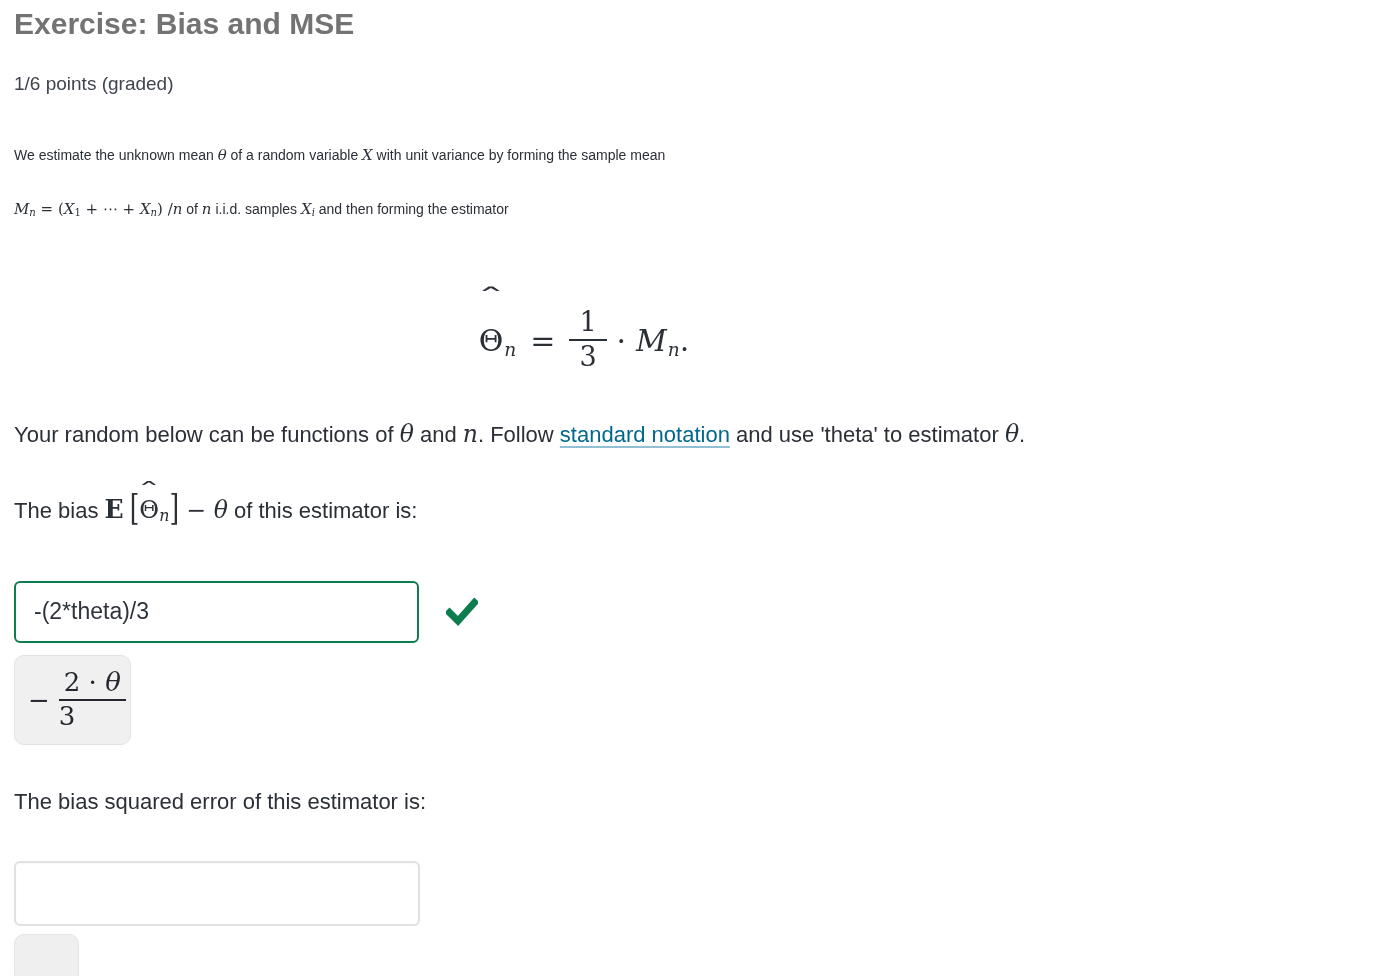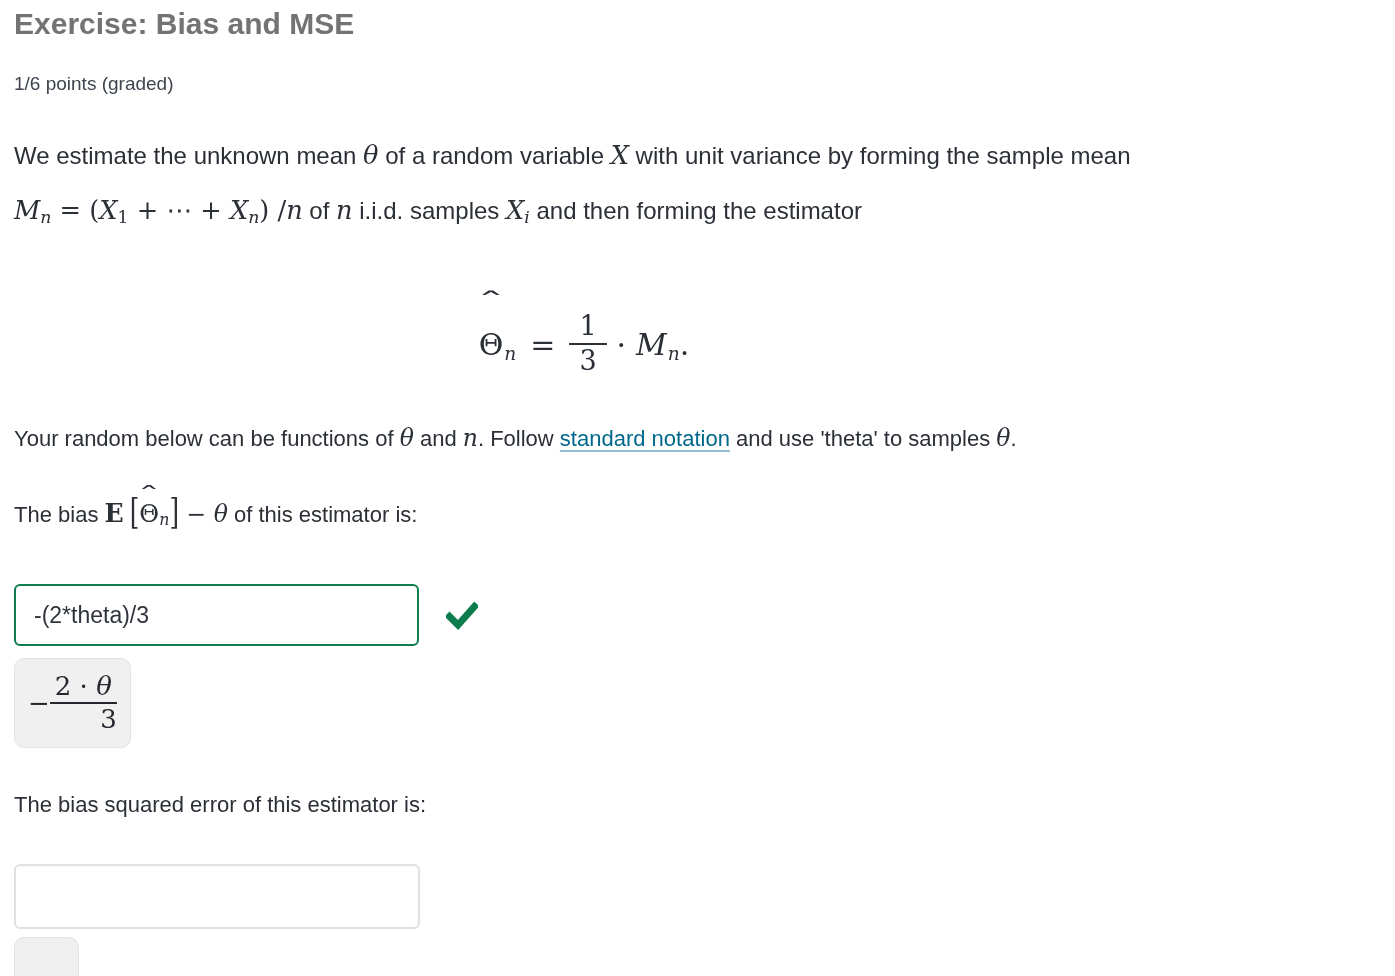--- a/index.html
+++ b/index.html
@@ -28,21 +28,21 @@
   }
   .points {
     margin-top: 30px;
     font-size: 19px;
     line-height: 24px;
     color: #3f454e;
   }
 
   .para {
     margin-top: 40px;
-    font-size: 24px;
+    font-size: 14px;
     line-height: 38px;
     max-width: 1372px;
   }
   .para + .para { margin-top: 16px; }
 
   
   .seg-rm { }
   .seg-mi { font-family: var(--serif); font-style: italic; font-size: 1.07em; }
   .seg-mn { font-family: var(--serif); font-size: 1.07em; }
   .seg-mb { font-family: var(--serif); font-weight: 700; font-size: 1.14em; }
@@ -120,21 +120,21 @@
     background: #f0f0f1;
     border: 1px solid #e2e2e3;
     border-radius: 10px;
     display: flex; align-items: center;
     padding-left: 13px;
     font-family: var(--serif);
     font-size: 26px;
     color: #24282e;
   }
   .pv-minus { letter-spacing: 0; }
-  .pv-frac { display: inline-block; text-align: right; line-height: 1.22; }
+  .pv-frac { display: inline-block; text-align: left; margin-left: 9px; line-height: 1.22; }
   .pv-frac .num { display: block; padding: 0 5px; }
   .pv-frac .den { display: block; border-top: 2px solid #24282e; }
   .pv-it { font-style: italic; }
 
   .mse-q { margin-top: 42px; font-size: 22px; line-height: 30px; }
   .mse-row { margin-top: 44px; }
   .small-box {
     margin-top: 8px;
     width: 65px; height: 50px;
     background: #efeff0;
@@ -149,21 +149,21 @@
 
 <div class="points">1/6 points (graded)</div>
 
 <div class="para"><span class="seg-rm">We estimate the unknown mean </span><span class="seg-mi">θ</span><span class="seg-rm"> of a random variable </span><span class="seg-mi">X</span><span class="seg-rm"> with unit variance by forming the sample mean</span></div>
 <div class="para"><span class="seg-mi">M</span><span class="seg-sub">n</span><span class="seg-mn"> = (</span><span class="seg-mi">X</span><span class="seg-subn">1</span><span class="seg-mn"> + ⋯ + </span><span class="seg-mi">X</span><span class="seg-sub">n</span><span class="seg-mn">) /</span><span class="seg-mi">n</span><span class="seg-rm"> of </span><span class="seg-mi">n</span><span class="seg-rm"> i.i.d. samples </span><span class="seg-mi">X</span><span class="seg-sub">i</span><span class="seg-rm"> and then forming the estimator</span></div>
 
 <div class="equation">
   <span class="hatbox eq-up"><span class="hat">ˆ</span><span class="hatbase">Θ</span></span><span class="eq-sub">n</span><span class="eq-rel">=</span><span class="eq-frac"><span class="num">1</span><span class="den">3</span></span><span class="eq-dot">·</span><span class="eq-it">M</span><span class="eq-sub">n</span><span>.</span>
 </div>
 
-<div class="notes"><span class="seg-rm">Your random below can be functions of </span><span class="seg-mi">θ</span><span class="seg-rm"> and </span><span class="seg-mi">n</span><span class="seg-rm">. Follow </span><span class="seg-link">standard notation</span><span class="seg-rm"> and use 'theta' to samples </span><span class="seg-mi">θ</span><span class="seg-rm">.</span></div>
+<div class="notes"><span class="seg-rm">Your random below can be functions of </span><span class="seg-mi">θ</span><span class="seg-rm"> and </span><span class="seg-mi">n</span><span class="seg-rm">. Follow </span><span class="seg-link">standard notation</span><span class="seg-rm"> and use 'theta' to estimator </span><span class="seg-mi">θ</span><span class="seg-rm">.</span></div>
 
 <div class="bias-q"><span class="seg-rm">The bias </span><span class="seg-mb">E</span><span class="seg-rm"> </span><span class="seg-br">[</span><span class="hatbox seg-mTheta"><span class="hat">ˆ</span><span class="hatbase">Θ</span></span><span class="seg-sub">n</span><span class="seg-br">]</span><span class="seg-mn"> − </span><span class="seg-mi">θ</span><span class="seg-rm"> of this estimator is:</span></div>
 
 <div class="answer-row">
   <input class="answer-input" type="text" value="-(2*theta)/3" style="">
   <span class="check-icon">
     <svg width="32" height="31" viewBox="0 0 32 31" aria-hidden="true">
       <path d="M3.5 16.5 L12 25 L28.5 6.5" fill="none" stroke="#0d7d4e" stroke-width="7" stroke-linecap="square" stroke-linejoin="miter"></path>
     </svg>
   </span>

